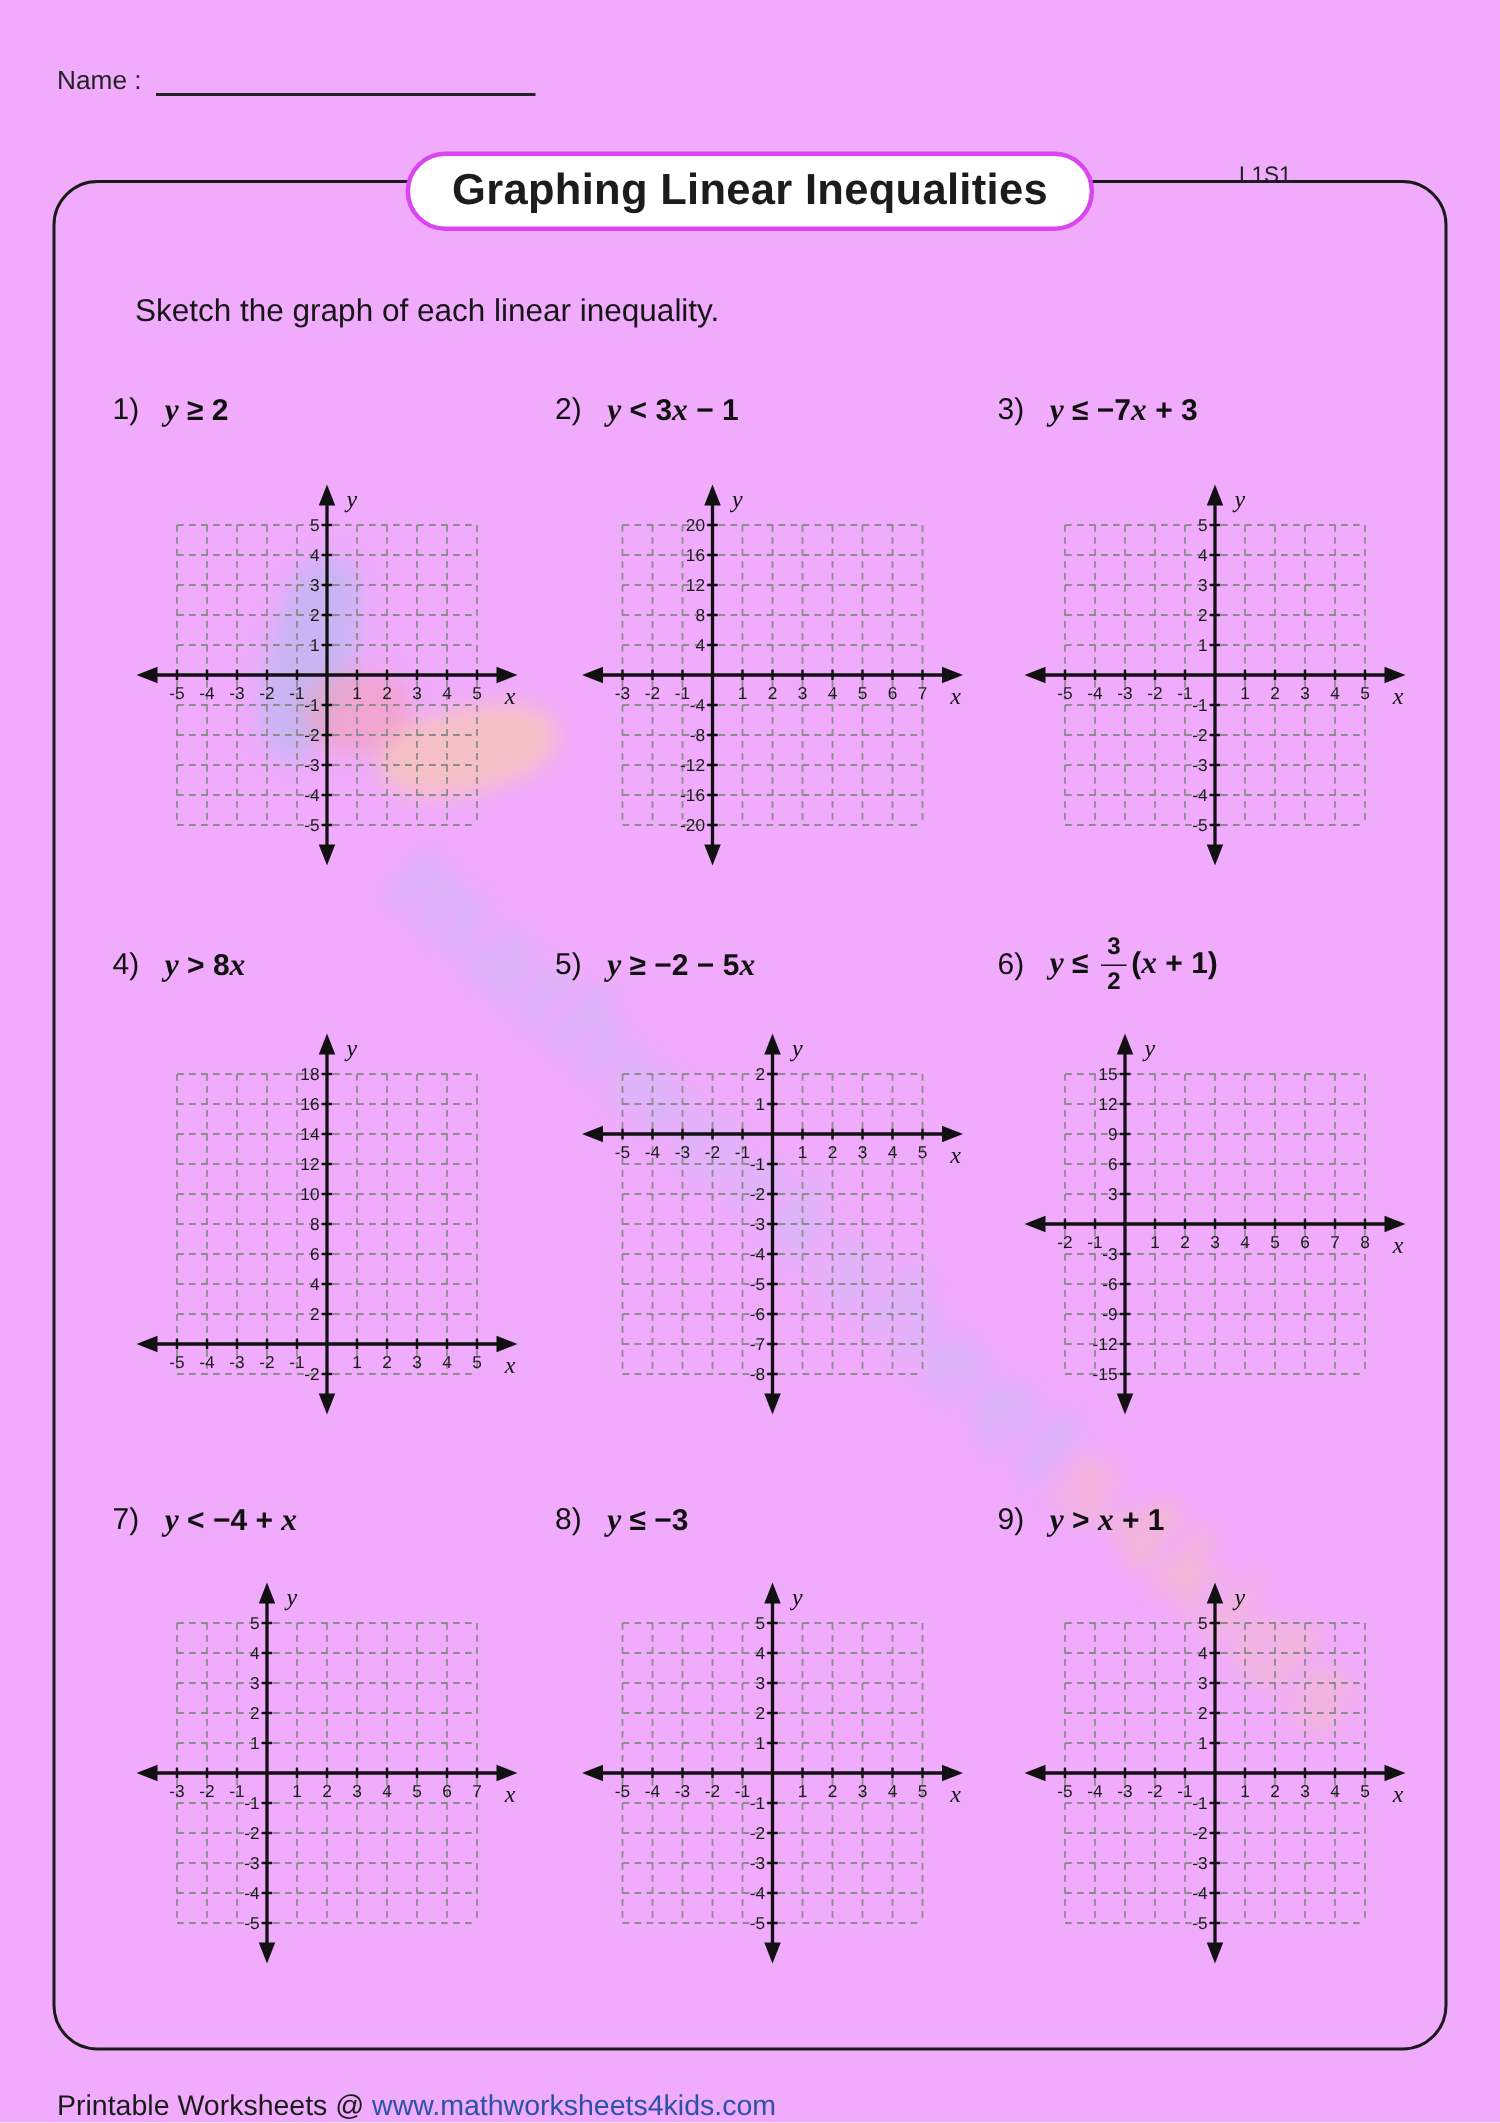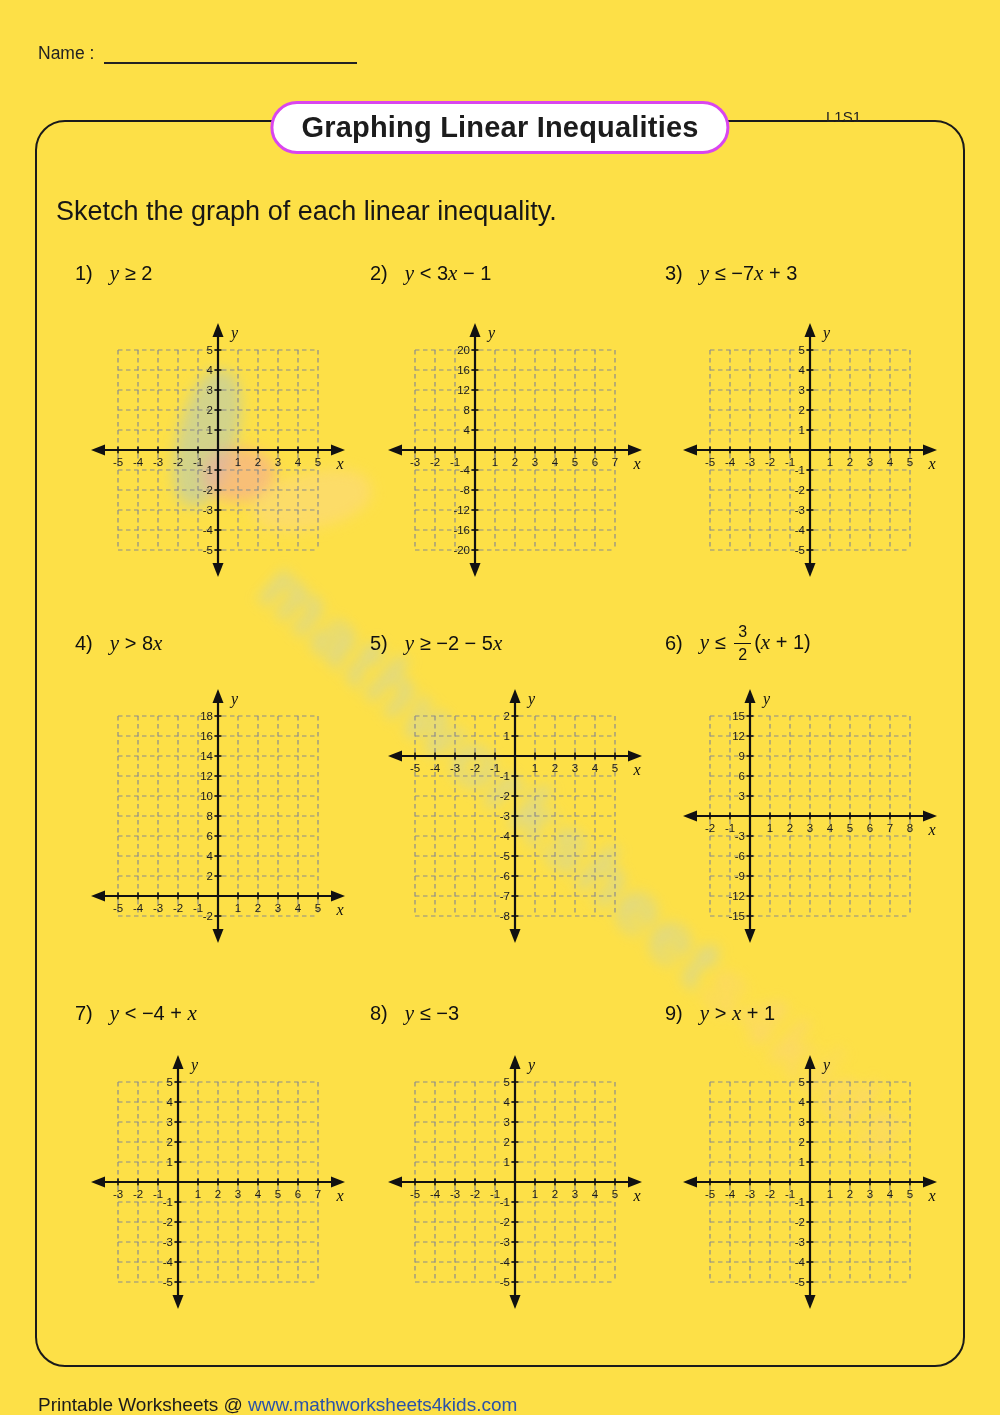--- a/index.html
+++ b/index.html
@@ -1,39 +1,39 @@
 <!DOCTYPE html>
 <html><head>
 <meta charset="utf-8">
 <style>
   html,body{margin:0;padding:0;background:#fff;}
   .page{
-    position:relative;width:1000px;height:1415px;background:#fde047;
+    position:relative;width:1000px;height:1415px;background:#f0abfc;
     font-family:"Liberation Sans",sans-serif;color:#111;overflow:hidden;
   }
   
   .name-row{position:absolute;left:38px;top:42px;font-size:17.5px;color:#222;display:flex;align-items:flex-end;}
   .name-line{display:inline-block;width:253px;height:20px;border-bottom:2px solid #222;margin-left:10px;}
   
   .container{
     position:absolute;left:35px;top:120px;width:926px;height:1243px;
     border:2px solid #1a1a1a;border-radius:30px;background:transparent;z-index:1;
   }
   .title-pill{
     position:absolute;top:101px;left:50%;transform:translateX(-50%);
     background:#fff;border:3px solid #d946ef;border-radius:28px;
     padding:7px 28px;font-size:29px;font-weight:bold;color:#1c1c1c;
     letter-spacing:.2px;z-index:3;white-space:nowrap;
   }
   .code{position:absolute;left:826px;top:108px;font-size:15px;color:#222;z-index:3;}
-  .instruction{position:absolute;left:56px;top:196px;font-size:27px;color:#161616;z-index:2;}
+  .instruction{position:absolute;left:90px;top:196px;font-size:21px;color:#161616;z-index:2;}
   
   .plabel{position:absolute;display:flex;align-items:center;height:46px;font-size:20px;color:#111;z-index:2;}
   .pnum{margin-right:17px;}
-  .pexpr{white-space:nowrap;}
+  .pexpr{white-space:nowrap;font-weight:bold;}
   .pexpr .it{font-style:italic;font-family:"Liberation Serif",serif;font-size:21px;}
   .frac{display:inline-flex;flex-direction:column;align-items:center;vertical-align:middle;margin:0 3px;line-height:1;}
   .frac .fnum{font-size:16px;padding:0 4px 3px;border-bottom:1.6px solid #111;}
   .frac .fden{font-size:16px;padding-top:3px;}
   .graph{position:absolute;width:268px;height:256px;z-index:2;}
   .graph svg{display:block;}
   
   .wm{position:absolute;pointer-events:none;z-index:0;filter:blur(7px);}
   .wm-blob{border-radius:45%;}
   .wm-text{font-weight:bold;font-size:74px;letter-spacing:4px;white-space:nowrap;transform-origin:left top;}

